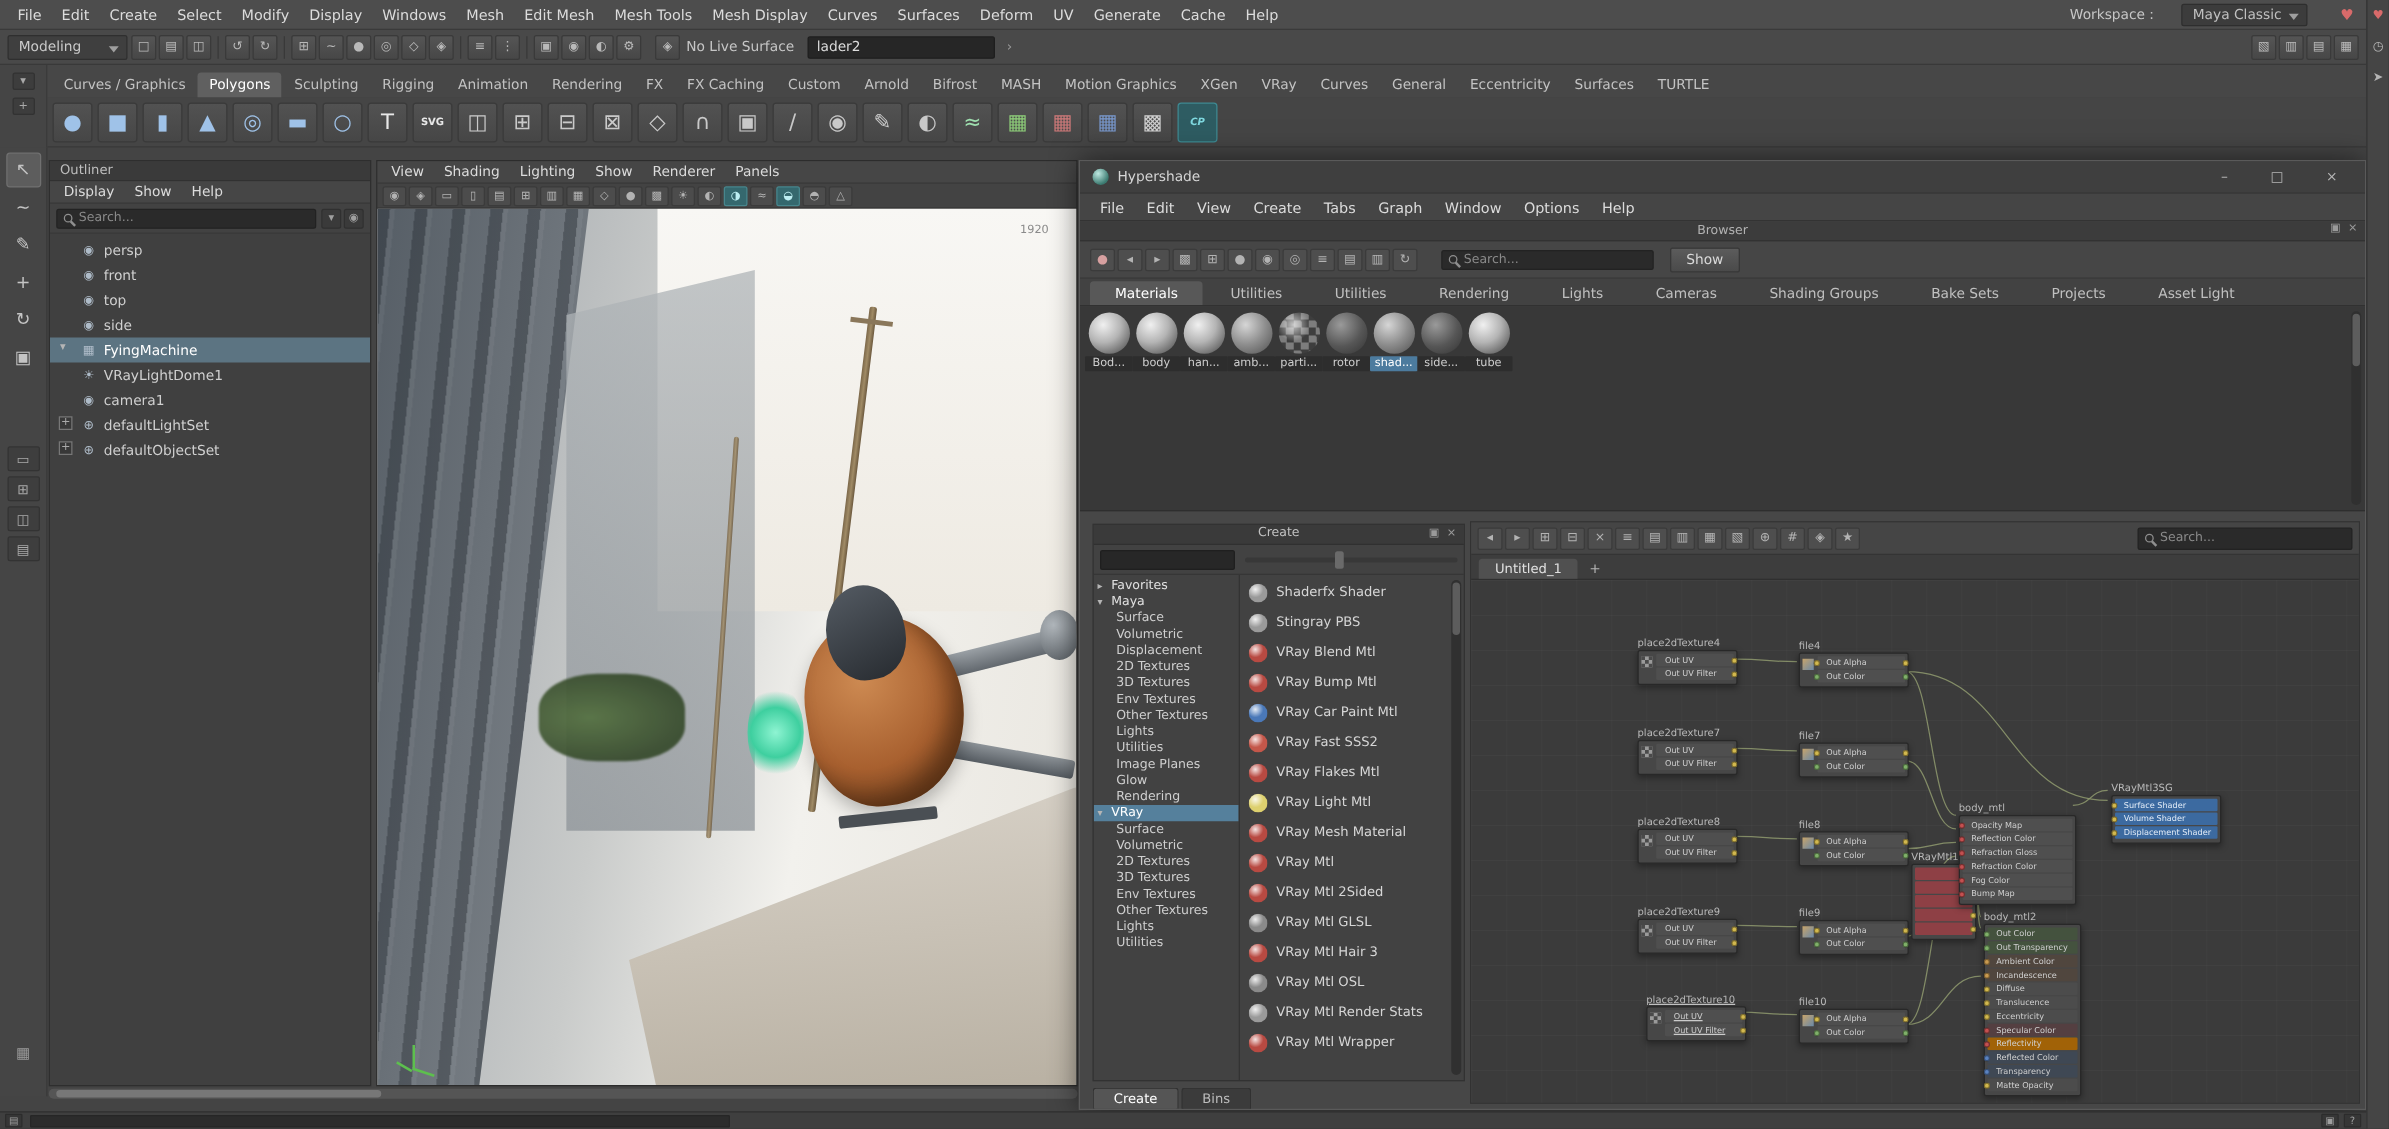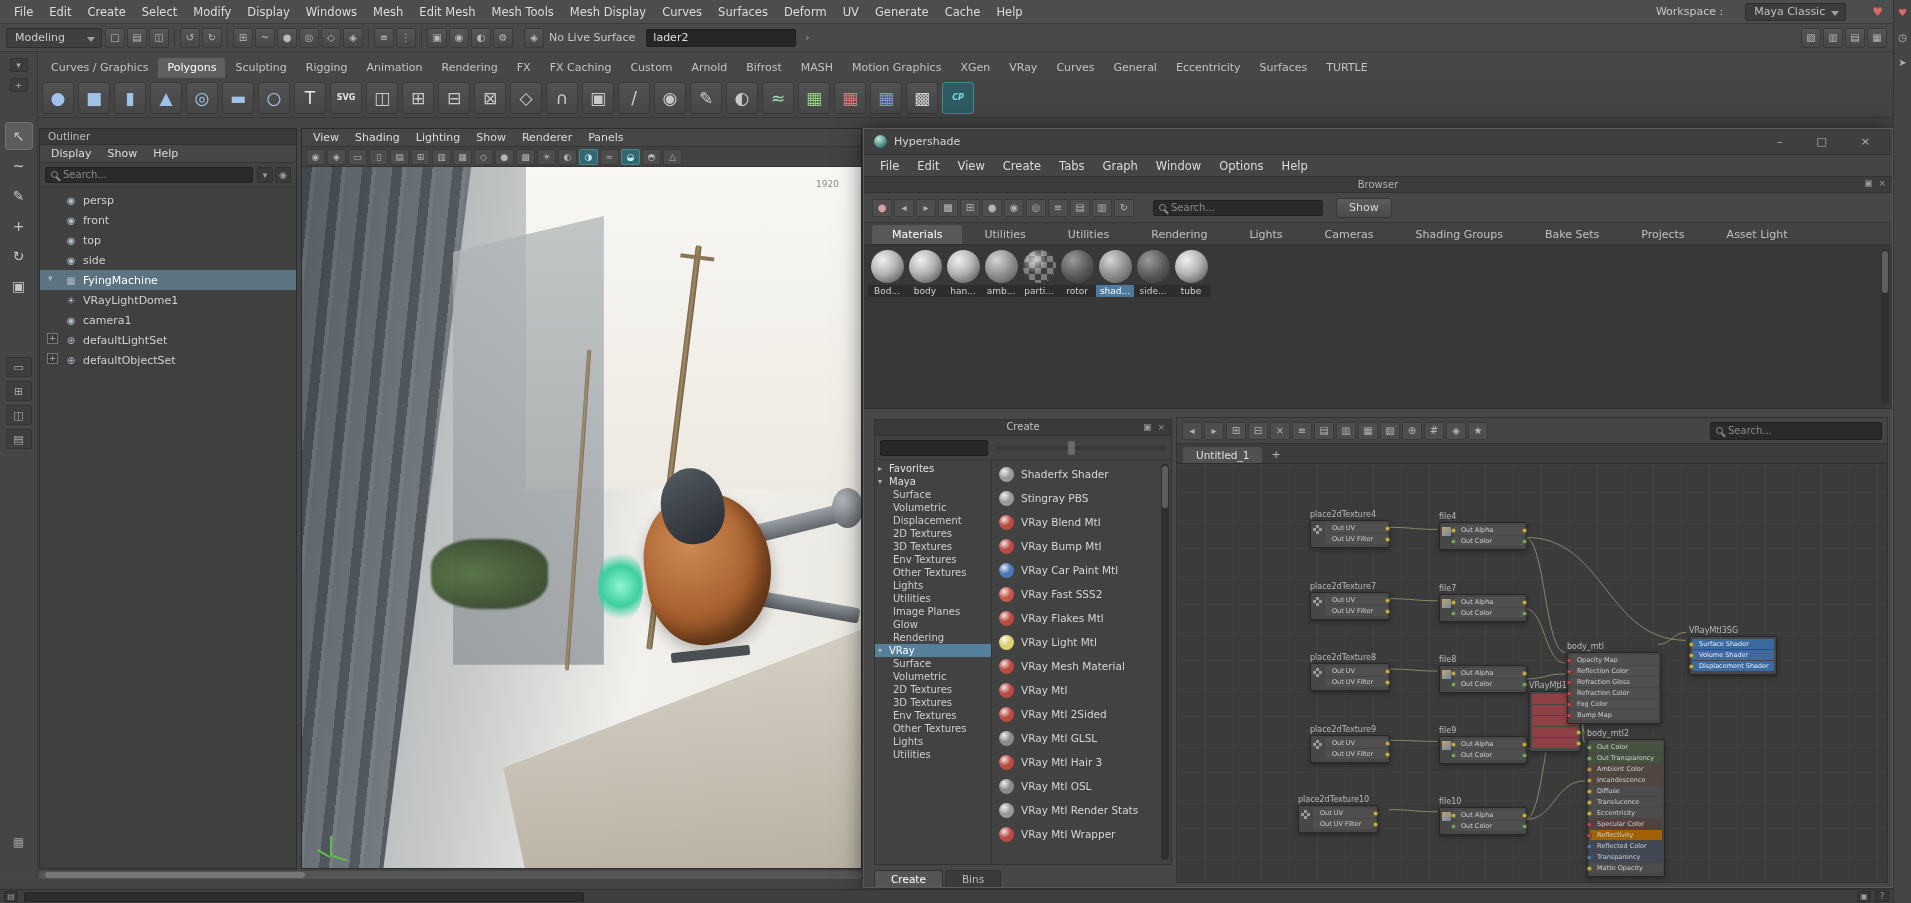--- a/index.html
+++ b/index.html
@@ -819,21 +819,21 @@
               <div class="grow"><span>Out UV Filter</span><i class="dot r" style="background: rgb(210, 184, 78);"></i></div>
             </div>
           </div>
           <div class="gnode place2d" style="left: 133px; top: 261px;">
             <div class="gtitle">place2dTexture9</div>
             <div class="gbody" style="width: 80px;">
               <div class="grow"><span>Out UV</span><i class="dot r" style="background: rgb(210, 184, 78);"></i></div>
               <div class="grow"><span>Out UV Filter</span><i class="dot r" style="background: rgb(210, 184, 78);"></i></div>
             </div>
           </div>
-          <div class="gnode place2d" style="left: 121px; top: 331px;">
+          <div class="gnode place2d" style="left: 140px; top: 331px; text-decoration: underline;">
             <div class="gtitle">place2dTexture10</div>
             <div class="gbody" style="width: 80px;">
               <div class="grow"><span>Out UV</span><i class="dot r" style="background: rgb(210, 184, 78);"></i></div>
               <div class="grow"><span>Out UV Filter</span><i class="dot r" style="background: rgb(210, 184, 78);"></i></div>
             </div>
           </div>
           <div class="gnode file" style="left: 262px; top: 48px;">
             <div class="gtitle">file4</div>
             <div class="gbody" style="width: 88px;">
               <div class="grow"><span>Out Alpha</span><i class="dot l" style="background: rgb(210, 184, 78);"></i><i class="dot r" style="background: rgb(210, 184, 78);"></i></div>

